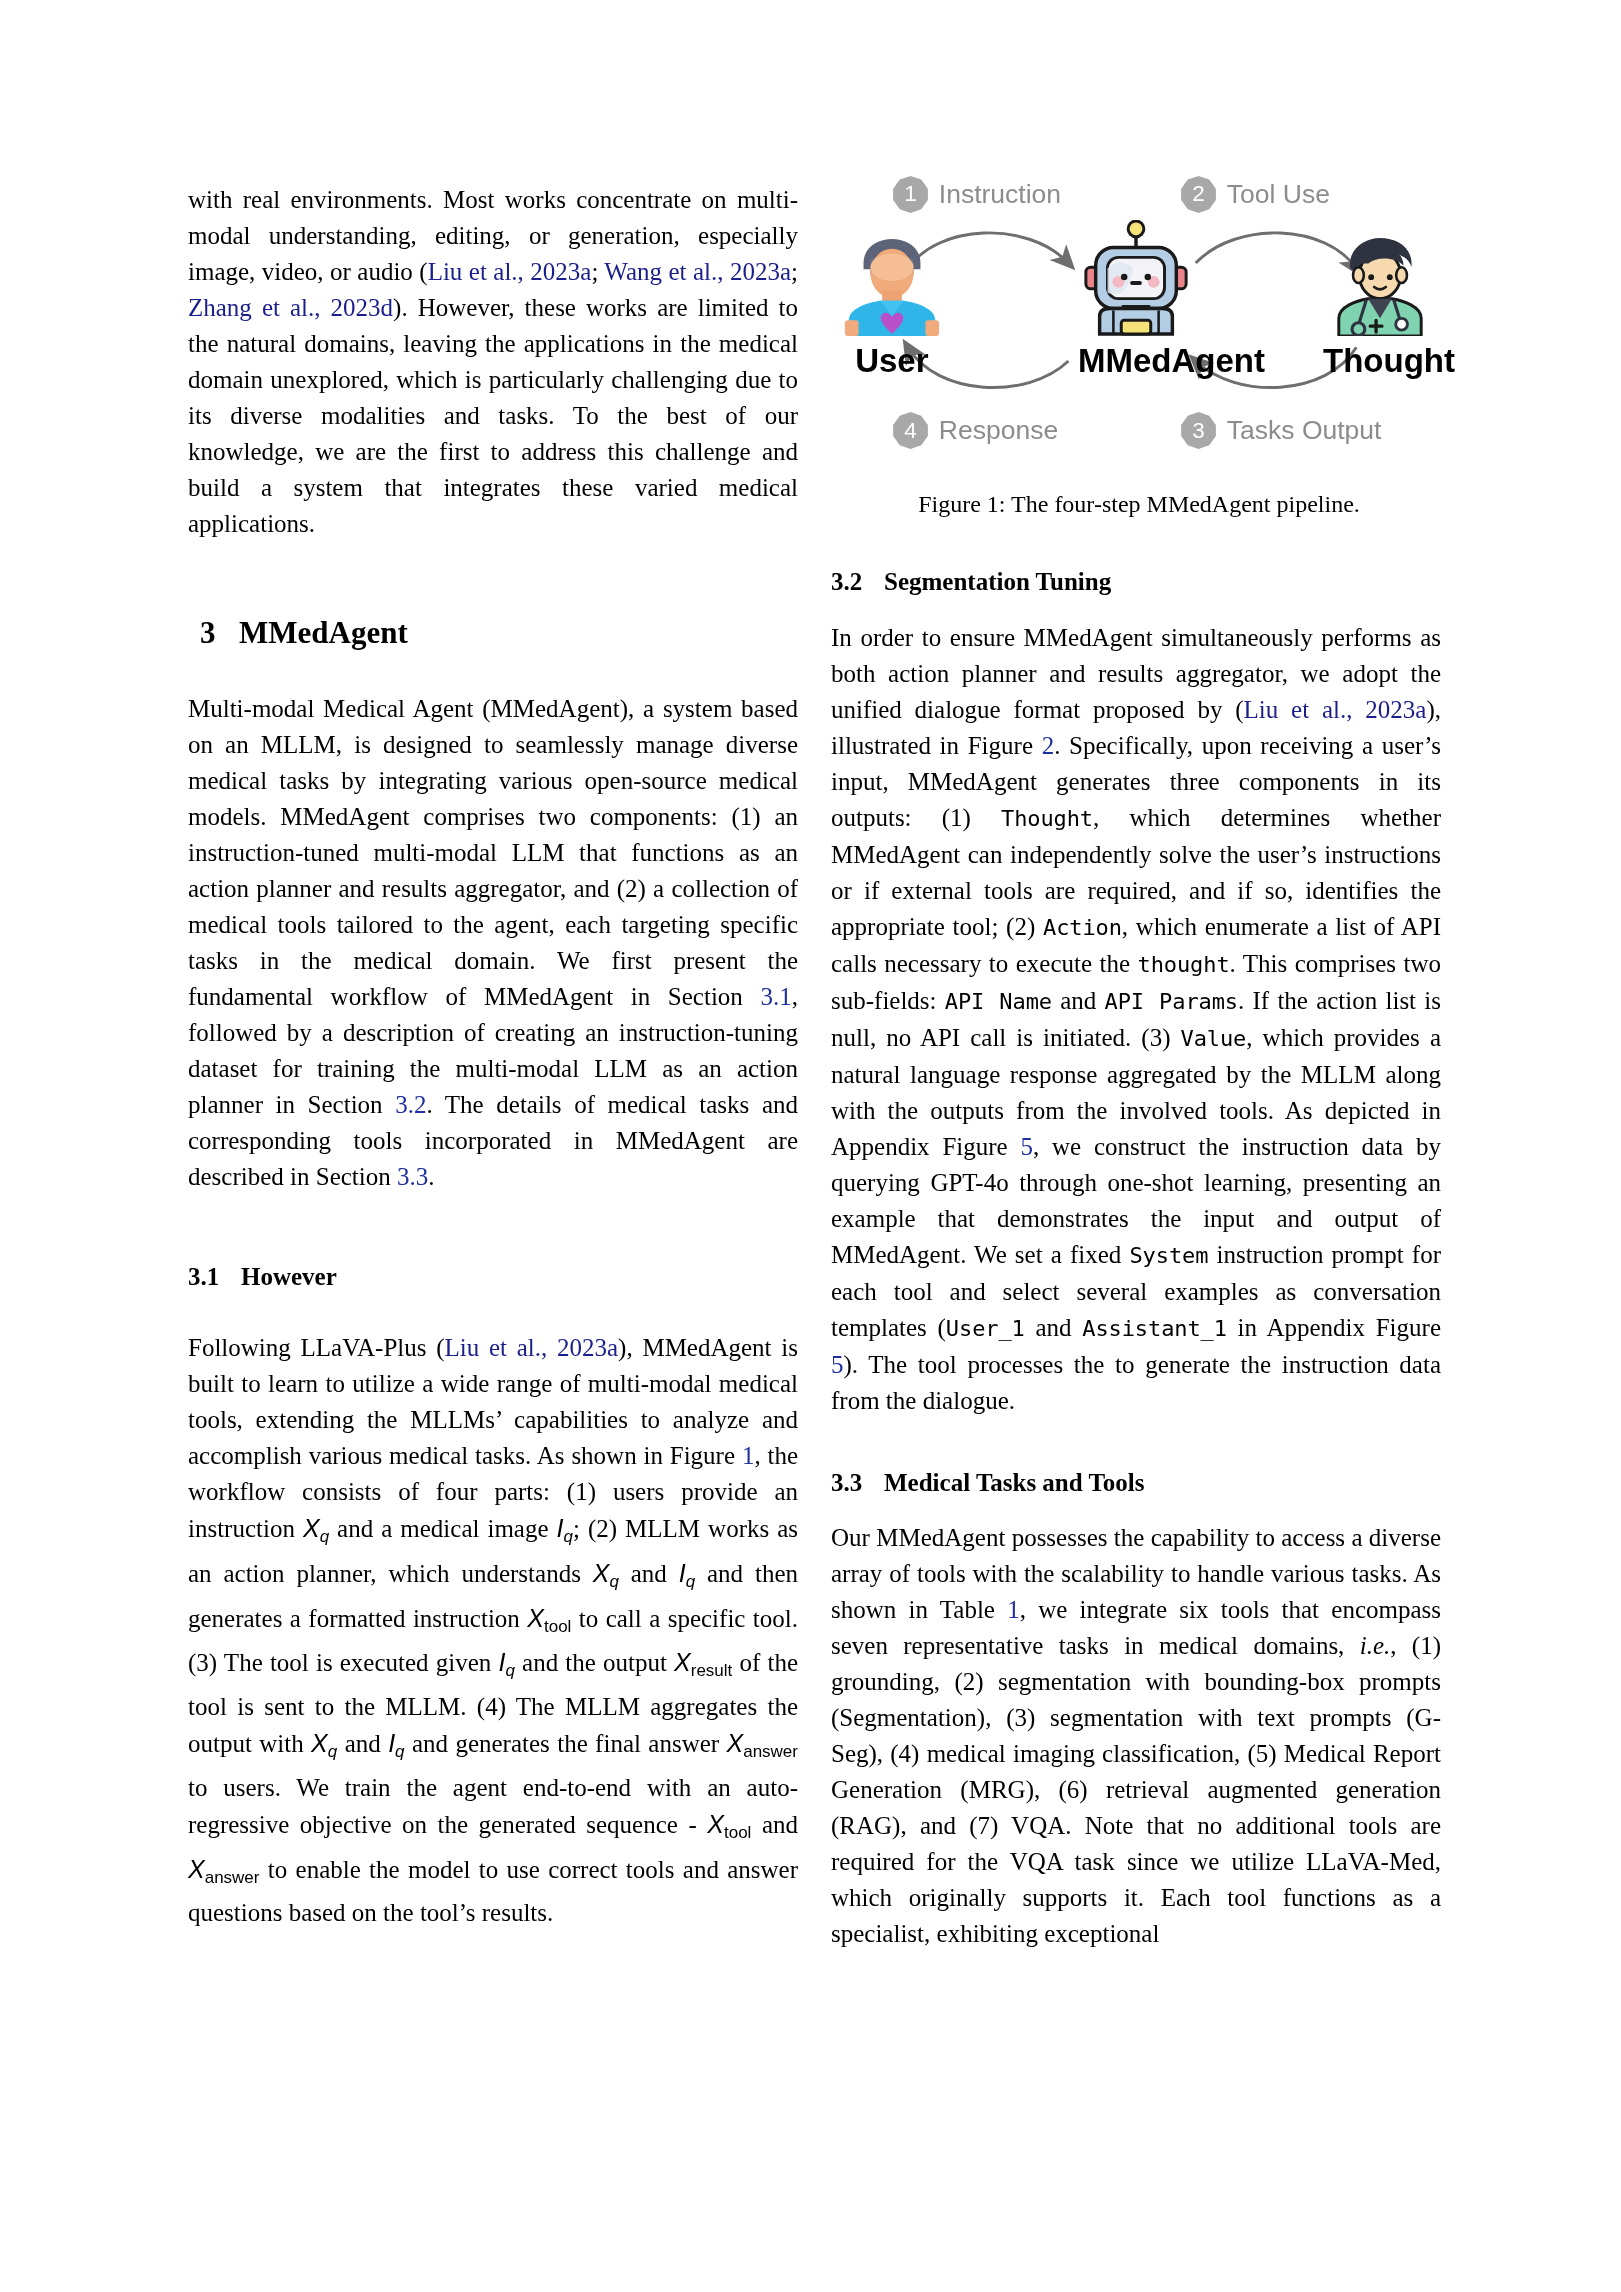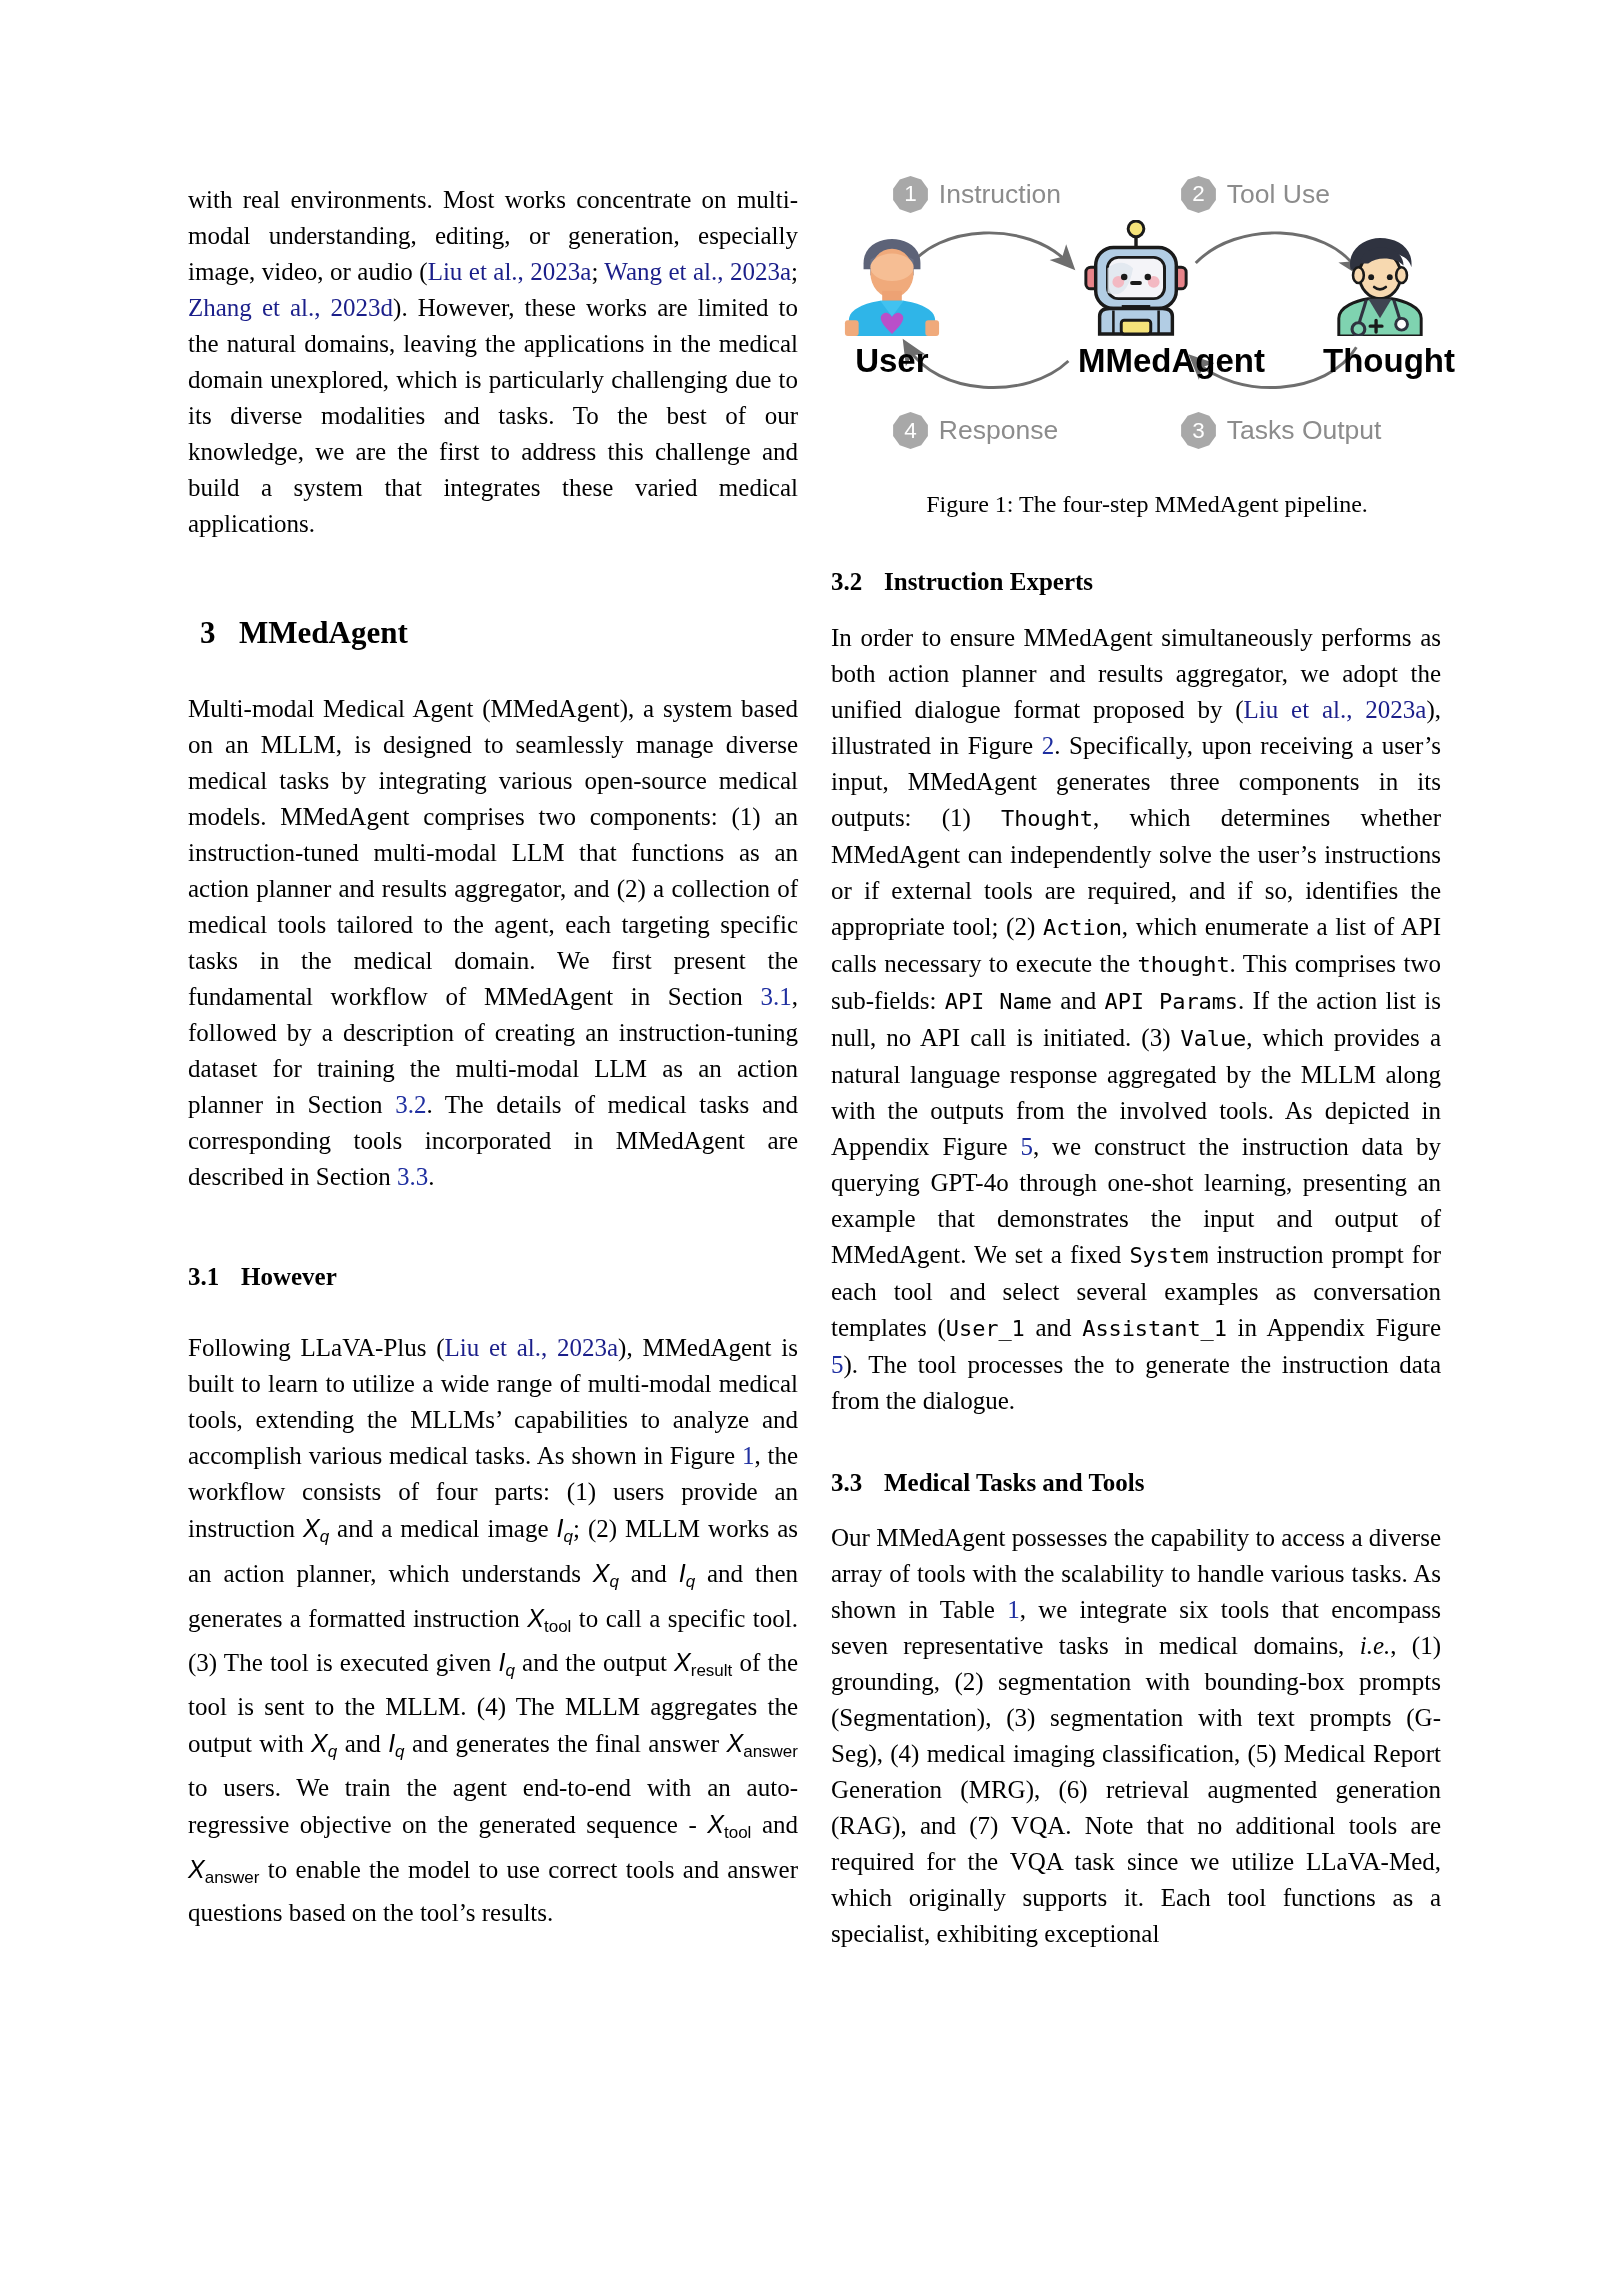--- a/index.html
+++ b/index.html
@@ -81,21 +81,21 @@
     height: 372px;
   }
   .fig-canvas {
     position: absolute;
     left: 0; top: 0;
     width: 610px;
     height: 284px;
   }
   .fig-caption {
     position: absolute;
-    left: 11px;
+    left: 3px;
     top: 316px;
     width: 610px;
     text-align: center;
     font-size: 24px;
     line-height: 31px;
   }
 
   .badge-row {
     position: absolute;
     display: flex;
@@ -246,21 +246,21 @@
 
     <p class="body" style="margin-top:41px"><span>Multi-modal Medical Agent (MMedAgent), a system based on an MLLM, is designed to seamlessly manage diverse medical tasks by integrating various open-source medical models. MMedAgent comprises two components: (1) an instruction-tuned multi-modal LLM that functions as an action planner and results aggregator, and (2) a collection of medical tools tailored to the agent, each targeting specific tasks in the medical domain. We first present the fundamental workflow of MMedAgent in Section </span><span class="ref">3.1</span><span>, followed by a description of creating an instruction-tuning dataset for training the multi-modal LLM as an action planner in Section </span><span class="ref">3.2</span><span>. The details of medical tasks and corresponding tools incorporated in MMedAgent are described in Section </span><span class="ref">3.3</span><span>.</span></p>
 
     <h3 class="subsec" style="margin-top:65px"><span class="num">3.1</span><span>However</span></h3>
 
     <p class="body" style="margin-top:37px"><span>Following LLaVA-Plus (</span><span class="cite">Liu et al., 2023a</span><span>), MMedAgent is built to learn to utilize a wide range of multi-modal medical tools, extending the MLLMs’ capabilities to analyze and accomplish various medical tasks. As shown in Figure </span><span class="ref">1</span><span>, the workflow consists of four parts: (1) users provide an instruction </span><span class="mv"><span>X</span><sub class="it">q</sub></span><span> and a medical image </span><span class="mv"><span>I</span><sub class="it">q</sub></span><span>; (2) MLLM works as an action planner, which understands </span><span class="mv"><span>X</span><sub class="it">q</sub></span><span> and </span><span class="mv"><span>I</span><sub class="it">q</sub></span><span> and then generates a formatted instruction </span><span class="mv"><span>X</span><sub>tool</sub></span><span> to call a specific tool. (3) The tool is executed given </span><span class="mv"><span>I</span><sub class="it">q</sub></span><span> and the output </span><span class="mv"><span>X</span><sub>result</sub></span><span> of the tool is sent to the MLLM. (4) The MLLM aggregates the output with </span><span class="mv"><span>X</span><sub class="it">q</sub></span><span> and </span><span class="mv"><span>I</span><sub class="it">q</sub></span><span> and generates the final answer </span><span class="mv"><span>X</span><sub>answer</sub></span><span> to users. We train the agent end-to-end with an auto-regressive objective on the generated sequence - </span><span class="mv"><span>X</span><sub>tool</sub></span><span> and </span><span class="mv"><span>X</span><sub>answer</sub></span><span> to enable the model to use correct tools and answer questions based on the tool’s results.</span></p>
   </div>
 
   <div class="col col-right" style="top:565px;">
 
-    <h3 class="subsec"><span class="num">3.2</span><span>Instruction Experts</span></h3>
+    <h3 class="subsec"><span class="num">3.2</span><span>Segmentation Tuning</span></h3>
 
     <p class="body" style="margin-top:21.6px"><span>In order to ensure MMedAgent simultaneously performs as both action planner and results aggregator, we adopt the unified dialogue format proposed by (</span><span class="cite">Liu et al.</span><span class="cite">, 2023a</span><span>), illustrated in Figure </span><span class="ref">2</span><span>. Specifically, upon receiving a user’s input, MMedAgent generates three components in its outputs: (1) </span><span class="code">Thought</span><span>, which determines whether MMedAgent can independently solve the user’s instructions or if external tools are required, and if so, identifies the appropriate tool; (2) </span><span class="code">Action</span><span>, which enumerate a list of API calls necessary to execute the </span><span class="code">thought</span><span>. This comprises two sub-fields: </span><span class="code">API Name</span><span> and </span><span class="code">API Params</span><span>. If the action list is null, no API call is initiated. (3) </span><span class="code">Value</span><span>, which provides a natural language response aggregated by the MLLM along with the outputs from the involved tools. As depicted in Appendix Figure </span><span class="ref">5</span><span>, we construct the instruction data by querying GPT-4o through one-shot learning, presenting an example that demonstrates the input and output of MMedAgent. We set a fixed </span><span class="code">System</span><span> instruction prompt for each tool and select several examples as conversation templates (</span><span class="code">User_1</span><span> and </span><span class="code">Assistant_1</span><span> in Appendix Figure </span><span class="ref">5</span><span>). The tool processes the to generate the instruction data from the dialogue.</span></p>
 
     <h3 class="subsec" style="margin-top:47px"><span class="num">3.3</span><span>Medical Tasks and Tools</span></h3>
 
     <p class="body" style="margin-top:21.6px"><span>Our MMedAgent possesses the capability to access a diverse array of tools with the scalability to handle various tasks. As shown in Table </span><span class="ref">1</span><span>, we integrate six tools that encompass seven representative tasks in medical domains, </span><span class="ital">i.e.</span><span>, (1) grounding, (2) segmentation with bounding-box prompts (Segmentation), (3) segmentation with text prompts (G-Seg), (4) medical imaging classification, (5) Medical Report Generation (MRG), (6) retrieval augmented generation (RAG), and (7) VQA. Note that no additional tools are required for the VQA task since we utilize LLaVA-Med, which originally supports it. Each tool functions as a specialist, exhibiting exceptional</span></p>
   </div>
 
 </div>
 

